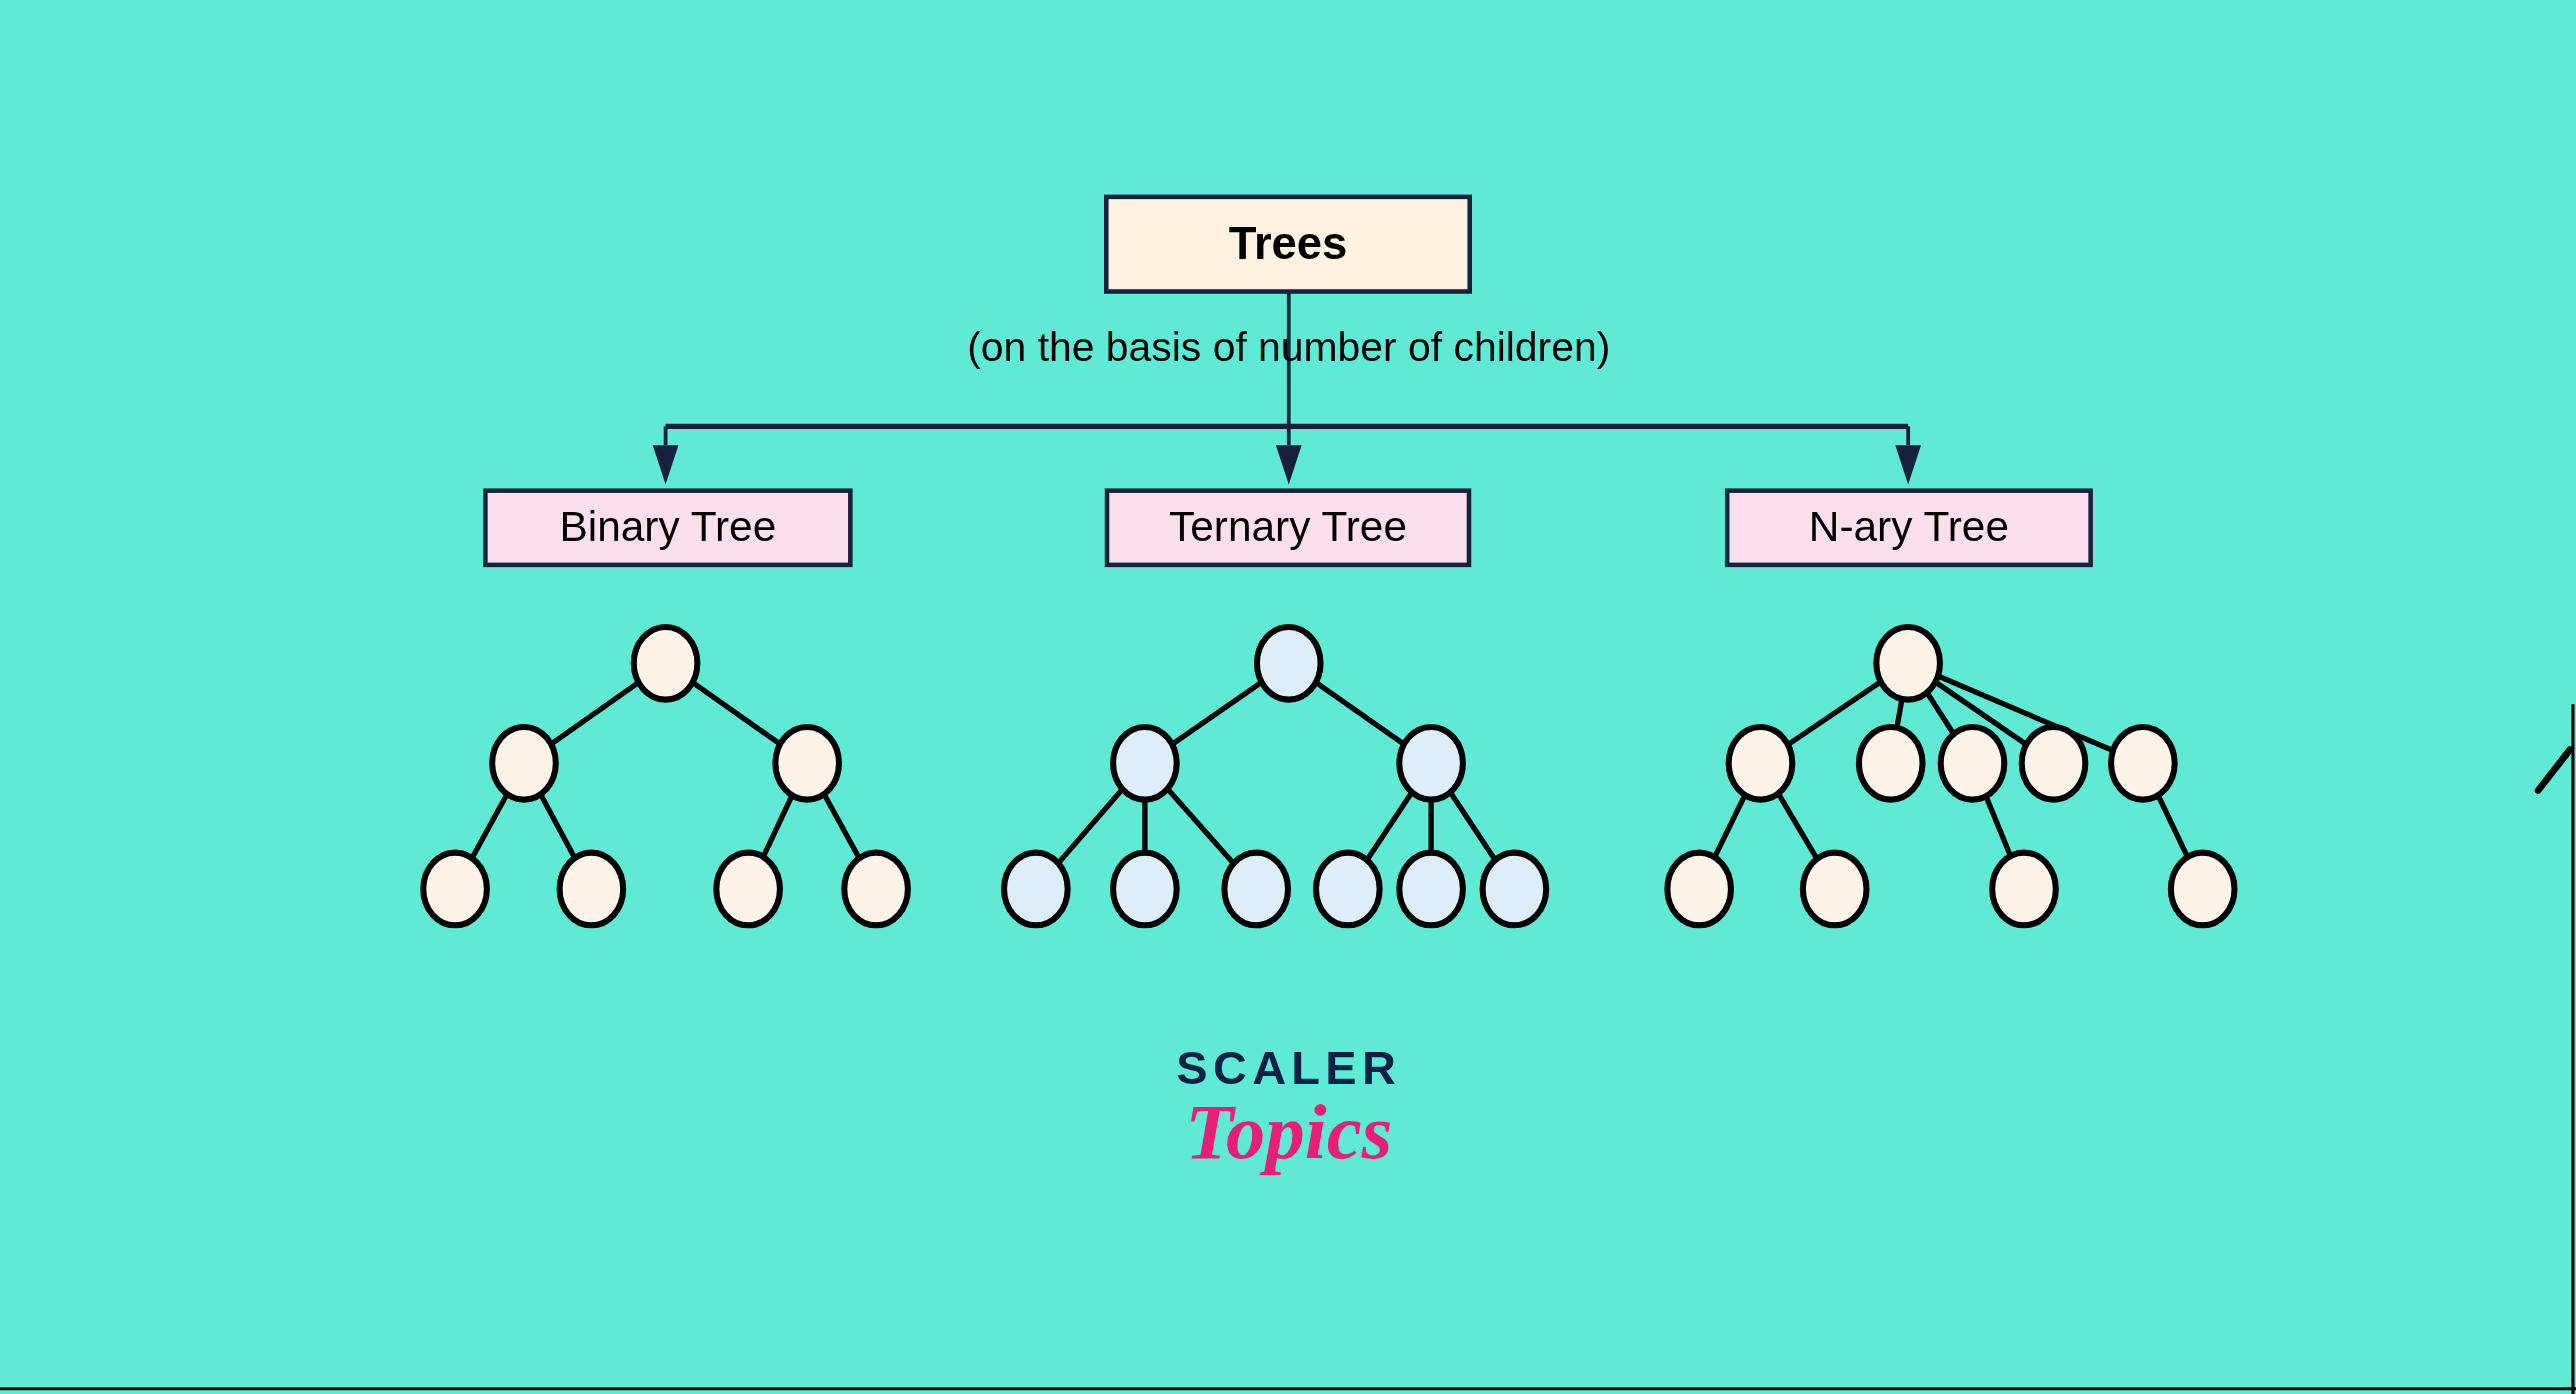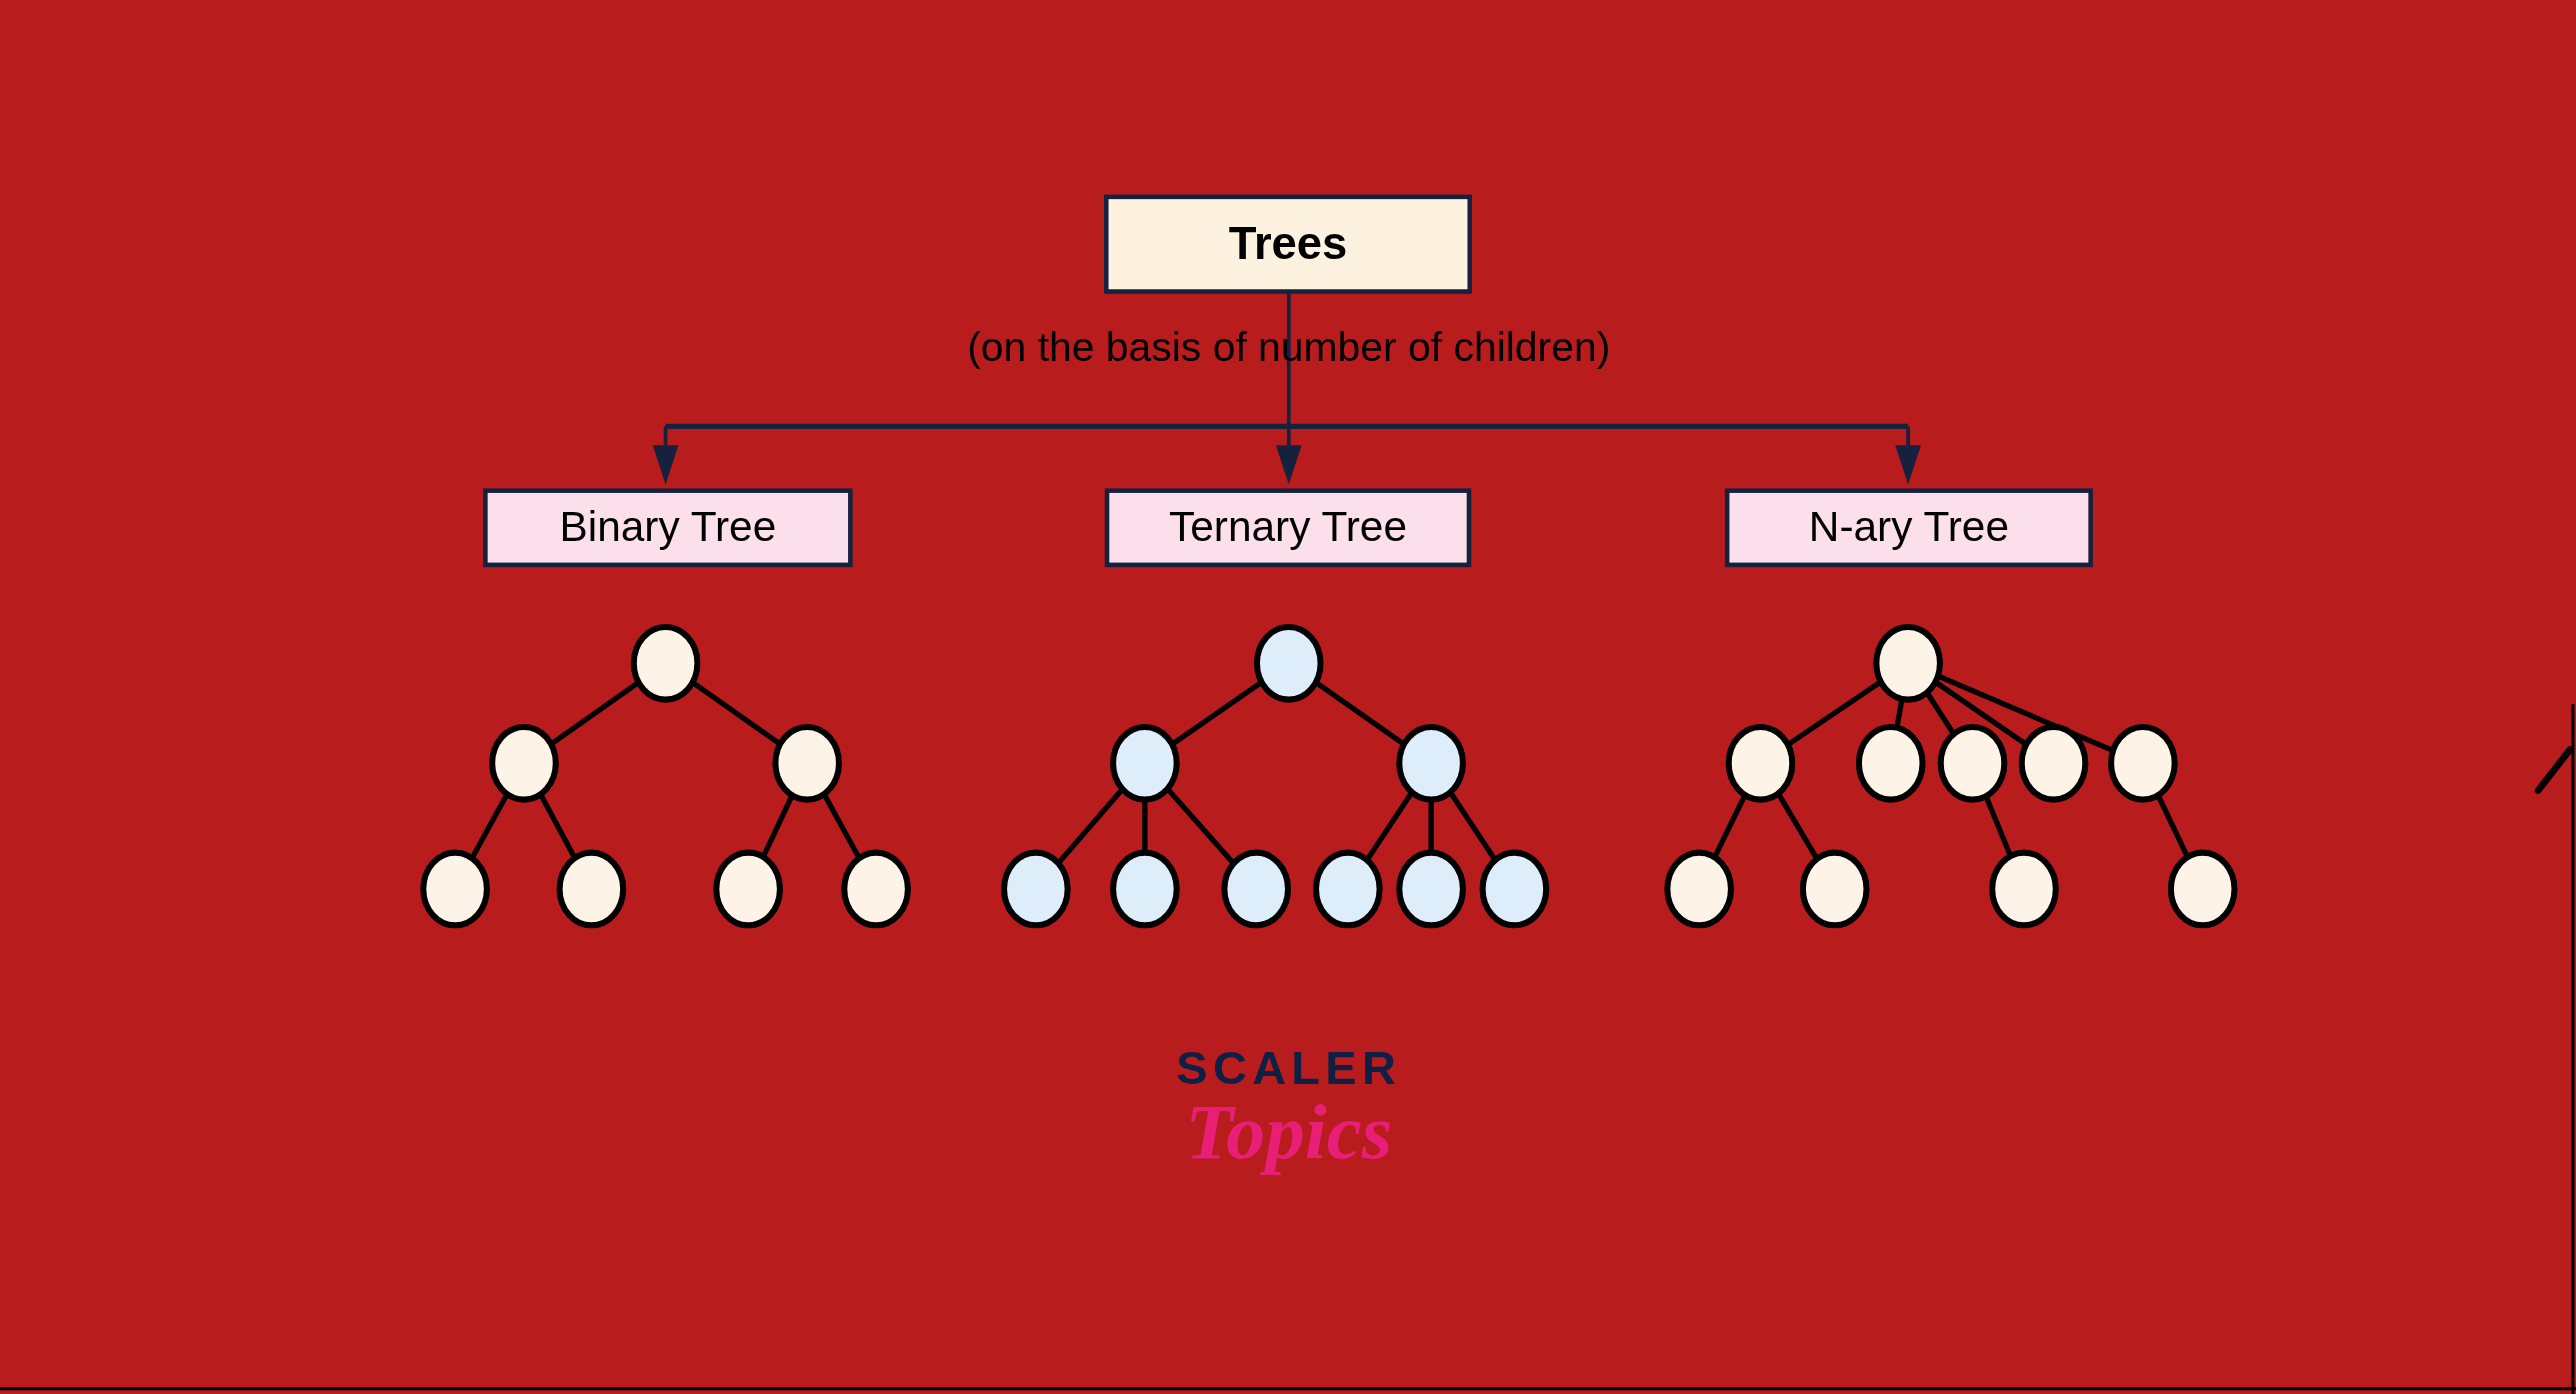--- a/index.html
+++ b/index.html
@@ -7,21 +7,21 @@
     padding: 0;
     background: #ffffff;
   }
   body {
     font-family: "Liberation Sans", sans-serif;
   }
   #canvas {
     position: relative;
     width: 2576px;
     height: 1394px;
-    background: #b91c1c;
+    background: #5eead4;
     overflow: hidden;
   }
   #diagram-svg {
     position: absolute;
     left: 0;
     top: 0;
     width: 2576px;
     height: 1394px;
     display: block;
   }

